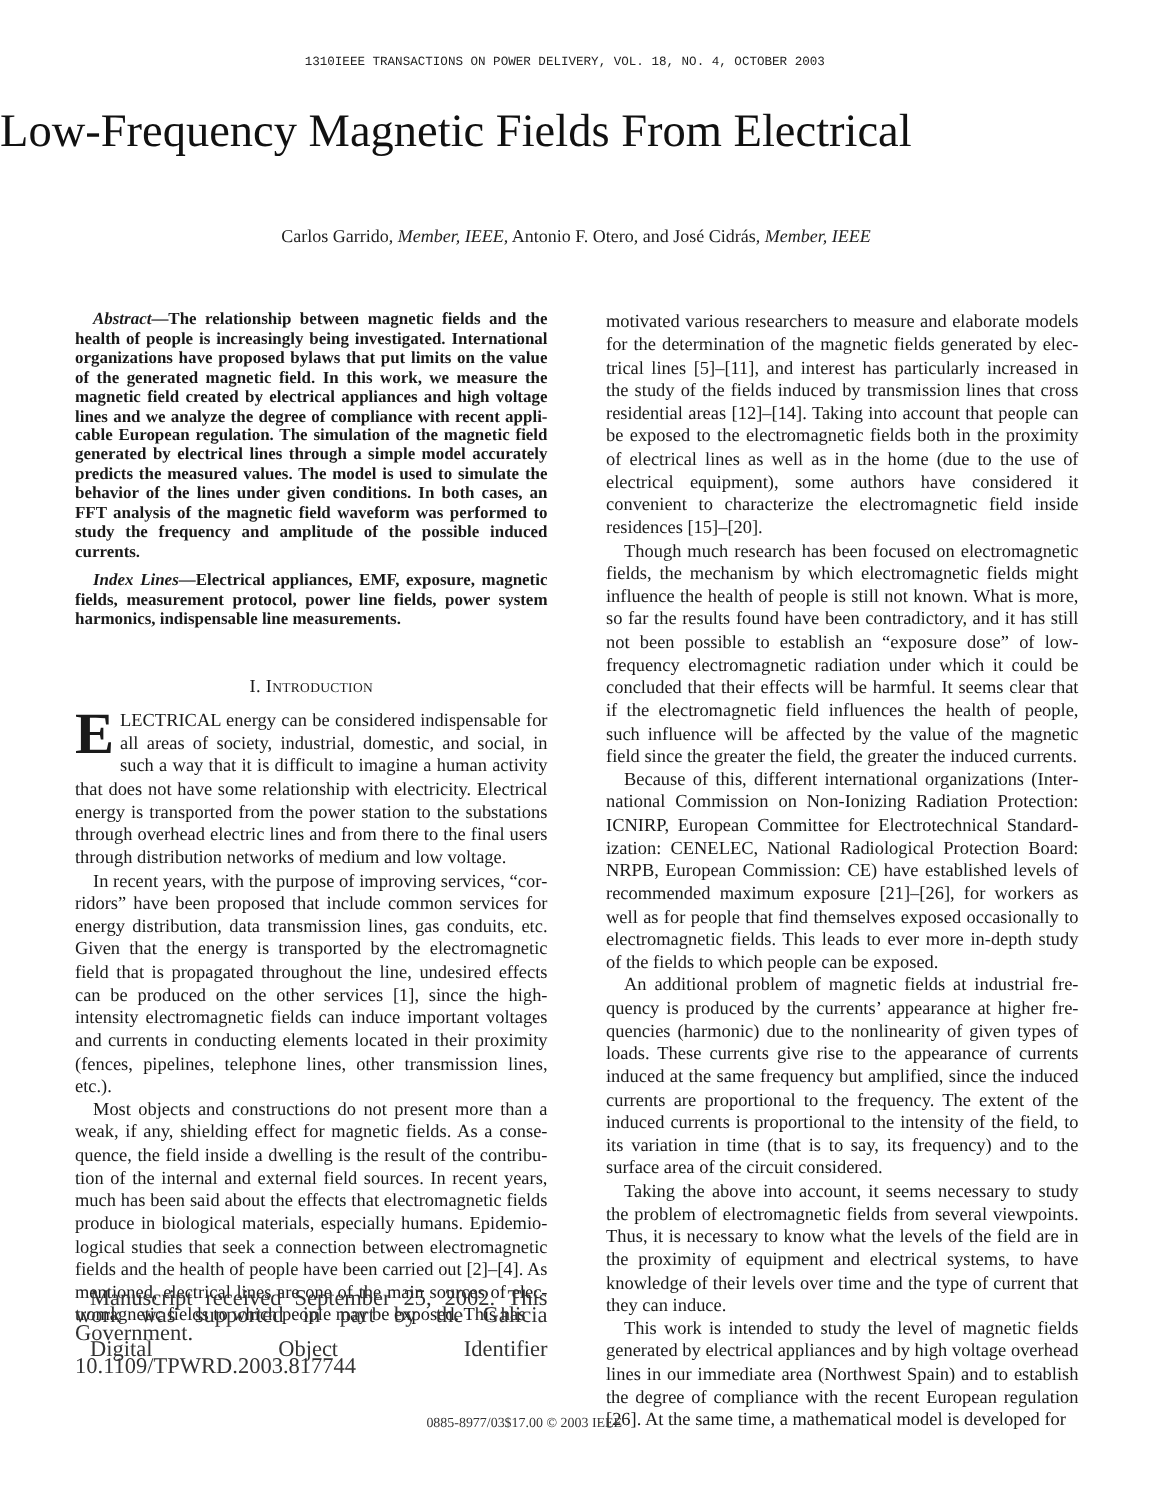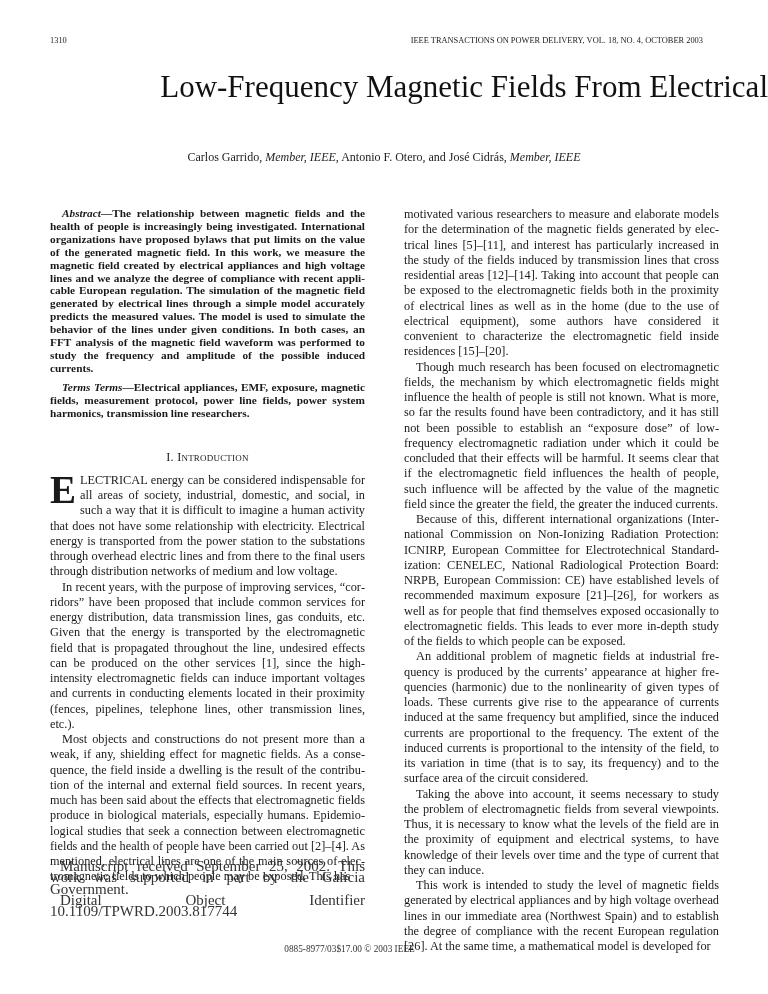--- a/index.html
+++ b/index.html
@@ -2,25 +2,26 @@
 <html><head>
   <meta charset="utf-8">
   <style>
     html, body { margin: 0; padding: 0; background: #ffffff; }
     body {
       width: 768px; height: 994px; position: relative; overflow: hidden;
       font-family: "Liberation Serif", "DejaVu Serif", serif; color: #1a1a1a;
     }
     .running-head {
       position: absolute; top: 36px; left: 50px; width: 653px;
-      font-size: 8.4px; letter-spacing: 0; display: flex; justify-content: space-between;
+      font-size: 8.4px; letter-spacing: 0; display: flex; justify-content: center;
       color: #222;
+      font-family: Liberation Mono, monospace;
     }
     .title {
-      position: absolute; top: 68px; left: 0; width: 768px; text-align: right;
+      position: absolute; top: 68px; left: 0; width: 768px; text-align: left;
       font-size: 31px; line-height: 37px; font-weight: normal; margin: 0; color: #111;
     }
     .authors {
       position: absolute; top: 150px; left: 0; width: 768px; text-align: center;
       font-size: 12px; color: #222;
     }
     .authors i { font-style: italic; }
     .col {
       position: absolute; top: 207px; width: 315px;
       font-size: 12.3px; line-height: 15.25px; text-align: justify; hyphens: manual;
@@ -60,21 +61,21 @@
 
 <h1 class="title">
   <span>Low-Frequency Magnetic Fields From Electrical</span><br>
 </h1>
 
 <div class="authors"><span>Carlos Garrido,</span> <i>Member, IEEE</i><span>, Antonio F. Otero, and José Cidrás,</span> <i>Member, IEEE</i></div>
 
 <div class="col left">
   <div class="abstract">
     <p><i>Abstract</i><span>—The relationship between magnetic fields and the health of people is increasingly being investigated. International organizations have proposed bylaws that put limits on the value of the generated magnetic field. In this work, we measure the magnetic field created by electrical appliances and high voltage lines and we analyze the degree of compliance with recent appli­cable European regulation. The simulation of the magnetic field generated by electrical lines through a simple model accurately predicts the measured values. The model is used to simulate the behavior of the lines under given conditions. In both cases, an FFT analysis of the magnetic field waveform was performed to study the frequency and amplitude of the possible induced currents.</span></p>
-    <p><i>Terms Terms</i><span>—Electrical appliances, EMF, exposure, magnetic fields, measurement protocol, power line fields, power system har­monics, transmission line researchers.</span></p>
+    <p><i>Index Lines</i><span>—Electrical appliances, EMF, exposure, magnetic fields, measurement protocol, power line fields, power system har­monics, indispensable line measurements.</span></p>
   </div>
 
   <div class="section-head">
     <span>I.</span>
     <span class="sc">Introduction</span>
   </div>
 
   <p class="dropcap-par"><span class="dropcap">E</span><span>LECTRICAL energy can be considered indispensable for all areas of society, industrial, domestic, and social, in such a way that it is difficult to imagine a human activity that does not have some relationship with electricity. Electrical energy is transported from the power station to the substations through overhead electric lines and from there to the final users through distribution networks of medium and low voltage.</span></p>
   <p>In recent years, with the purpose of improving services, “cor­ridors” have been proposed that include common services for energy distribution, data transmission lines, gas conduits, etc. Given that the energy is transported by the electromagnetic field that is propagated throughout the line, undesired effects can be produced on the other services [1], since the high-intensity electromagnetic fields can induce important voltages and cur­rents in conducting elements located in their proximity (fences, pipelines, telephone lines, other transmission lines, etc.).</p>
   <p>Most objects and constructions do not present more than a weak, if any, shielding effect for magnetic fields. As a conse­quence, the field inside a dwelling is the result of the contribu­tion of the internal and external field sources. In recent years, much has been said about the effects that electromagnetic fields produce in biological materials, especially humans. Epidemio­logical studies that seek a connection between electromagnetic fields and the health of people have been carried out [2]–[4]. As mentioned, electrical lines are one of the main sources of elec­tromagnetic fields to which people may be exposed. This has</p>

